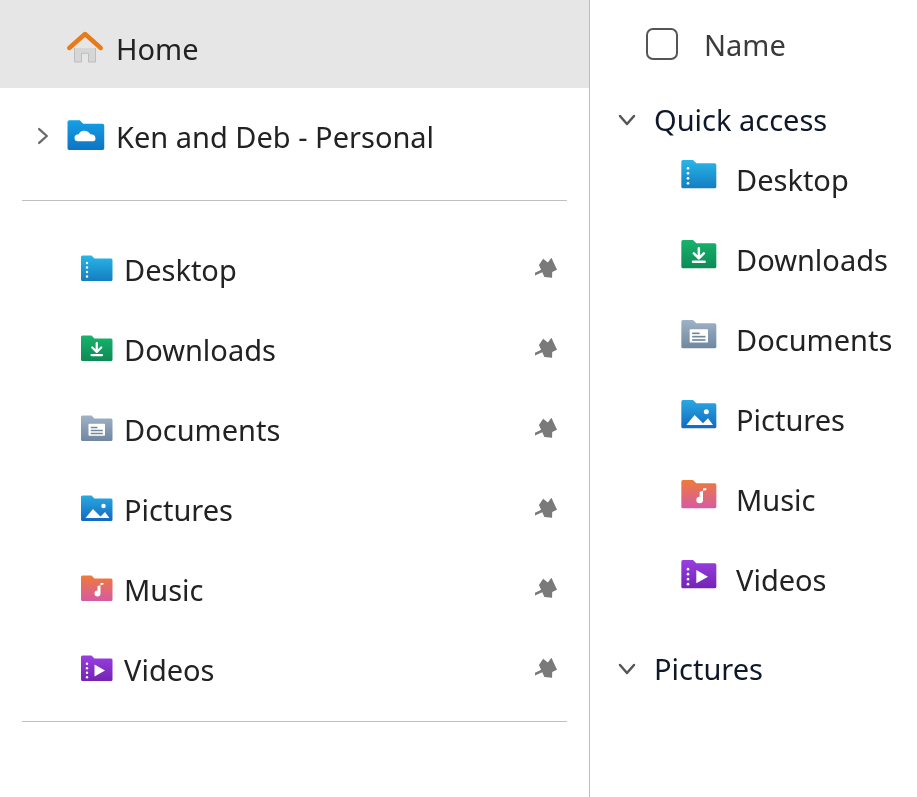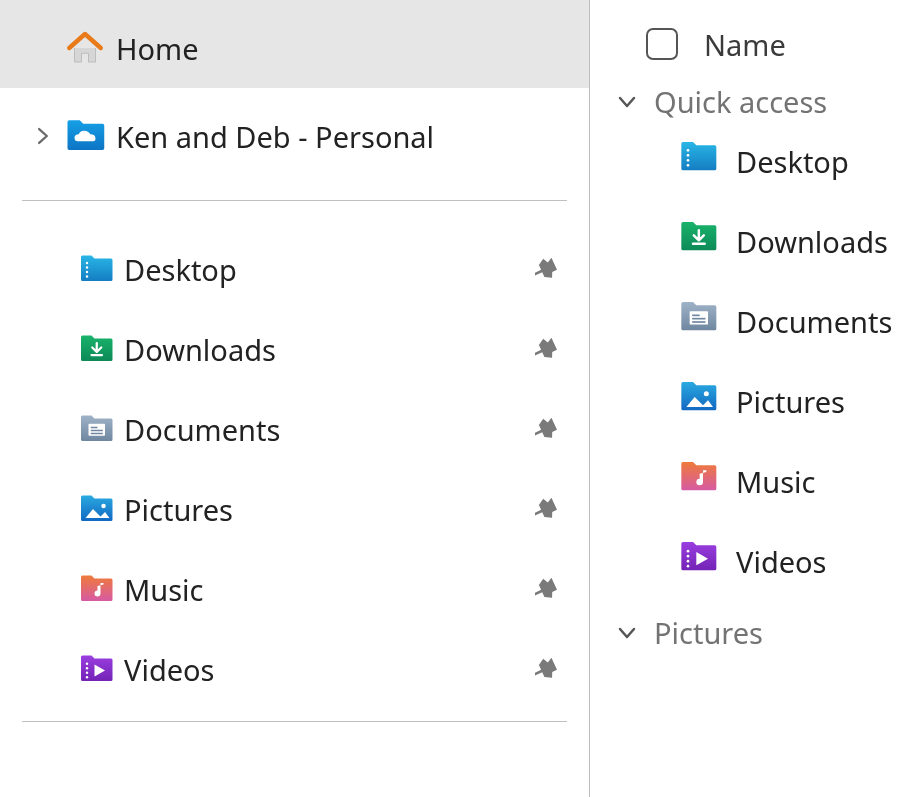--- a/index.html
+++ b/index.html
@@ -79,22 +79,22 @@
     width: 32px; height: 32px;
     border: 2.5px solid #555;
     border-radius: 7px;
   }
   .header-row .name-label { color: #3b3b3b; }
 
   .group-header {
     display: flex;
     align-items: center;
     gap: 16px;
-    margin-top: 12px;
-    color: #737373;
+    margin-top: 30px;
+    color: #0f172a;
     padding-left: 16px;
   }
   .group-header svg { width: 22px; height: 22px; stroke:#404040; }
 
   .content-row {
     display: flex;
     align-items: center;
     gap: 18px;
     padding-left: 78px;
     height: 80px;

